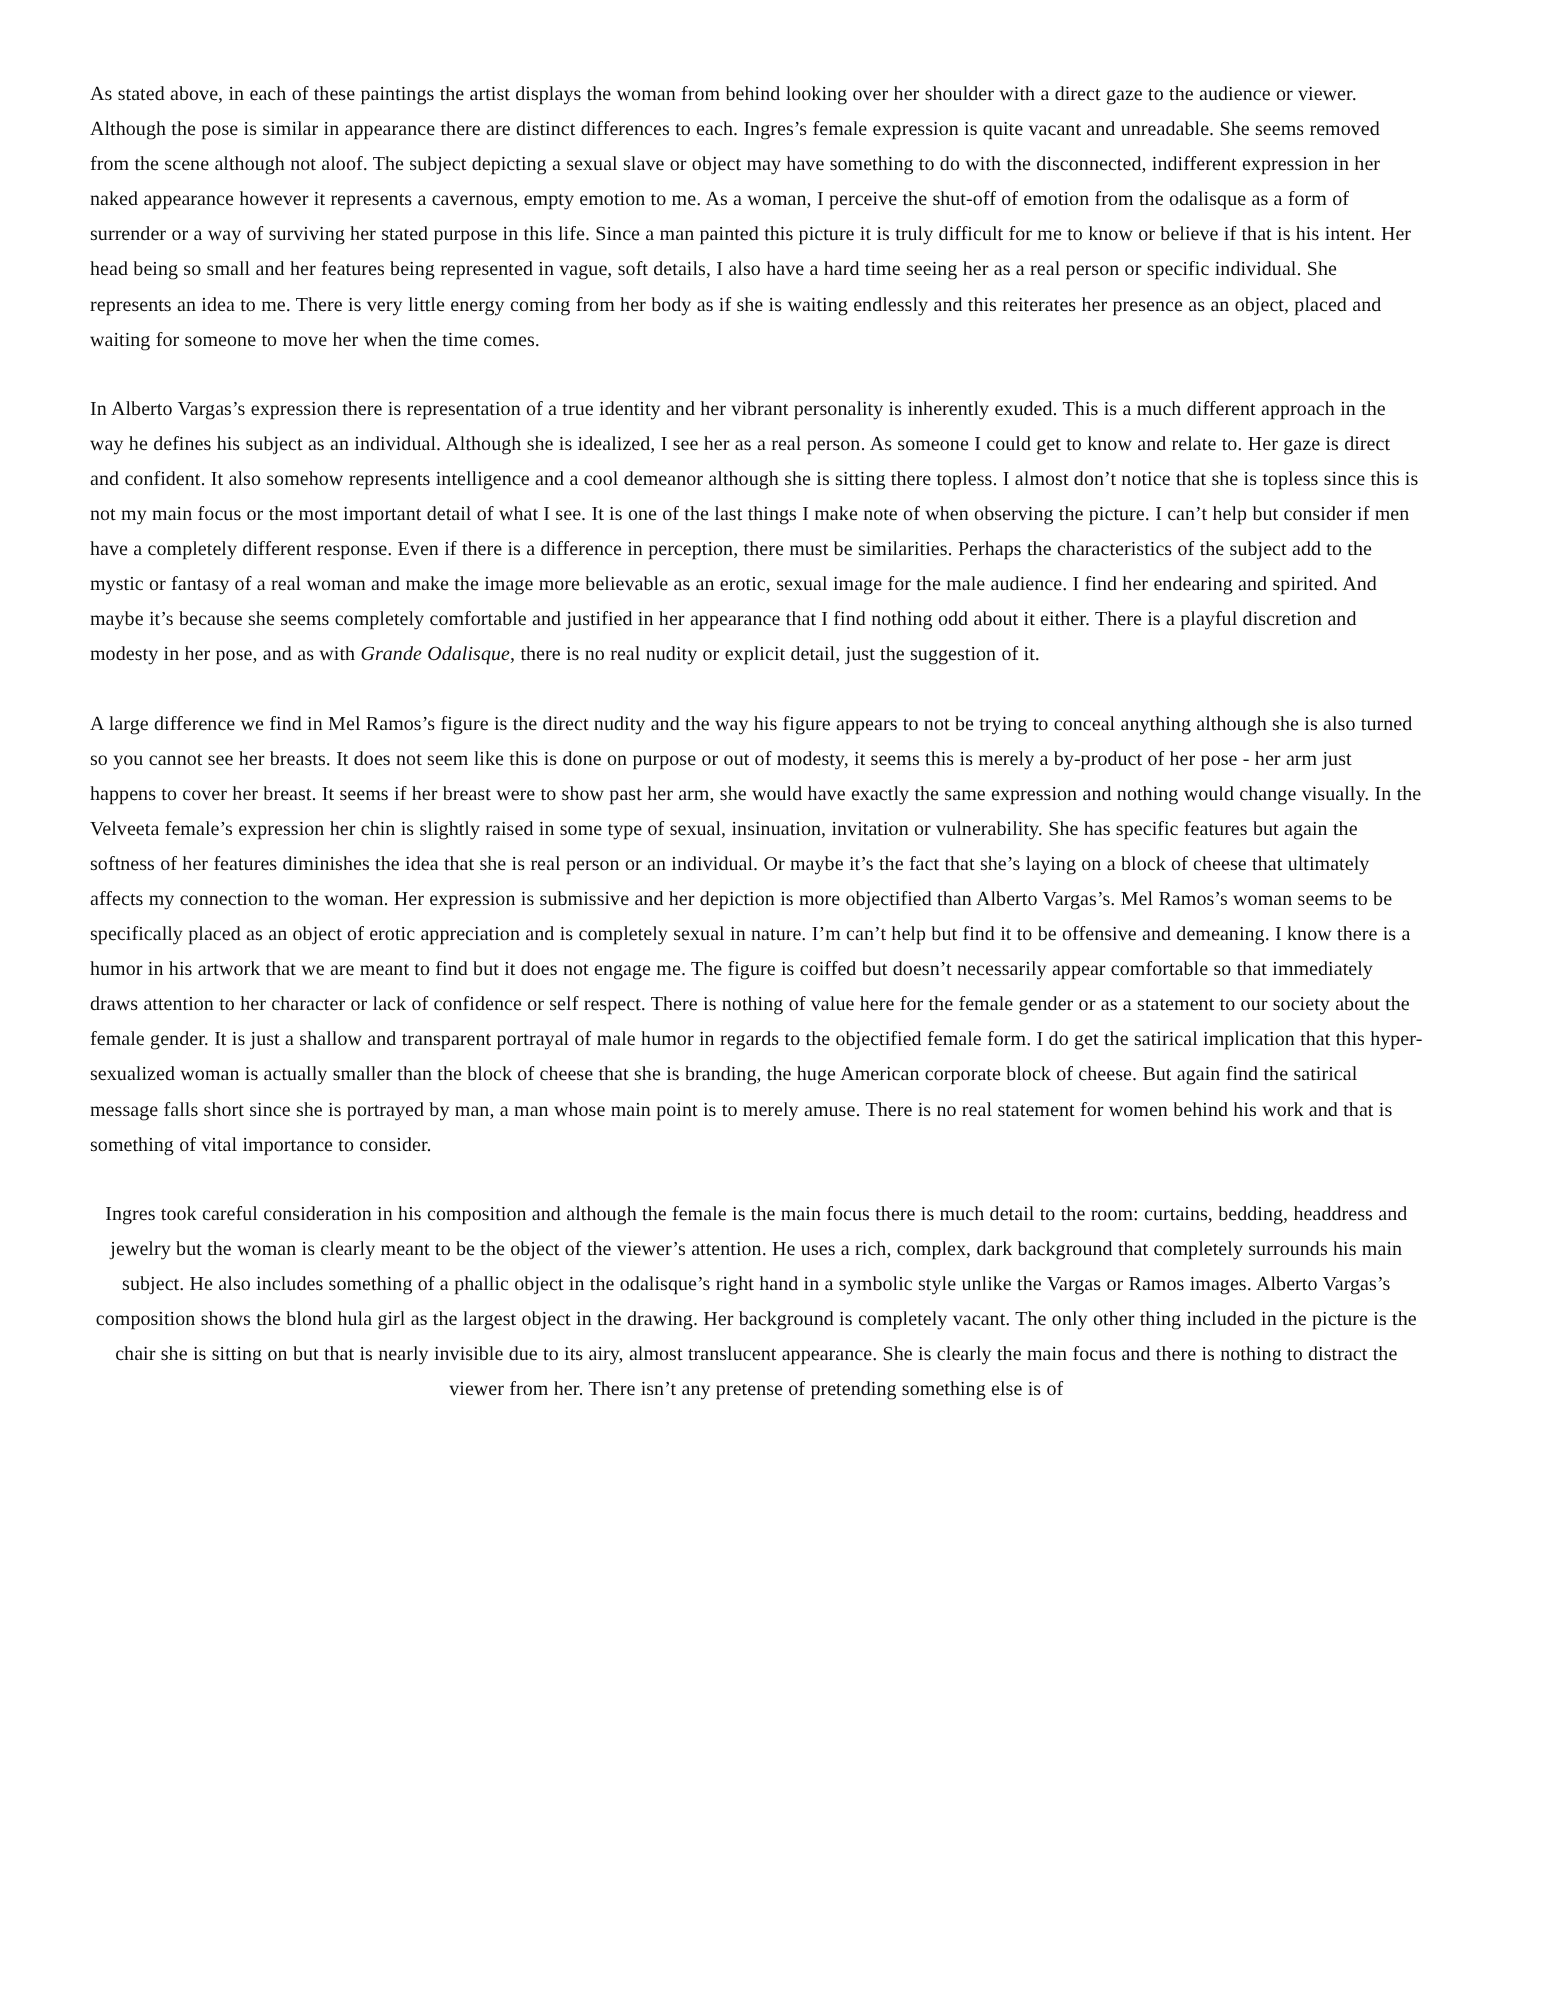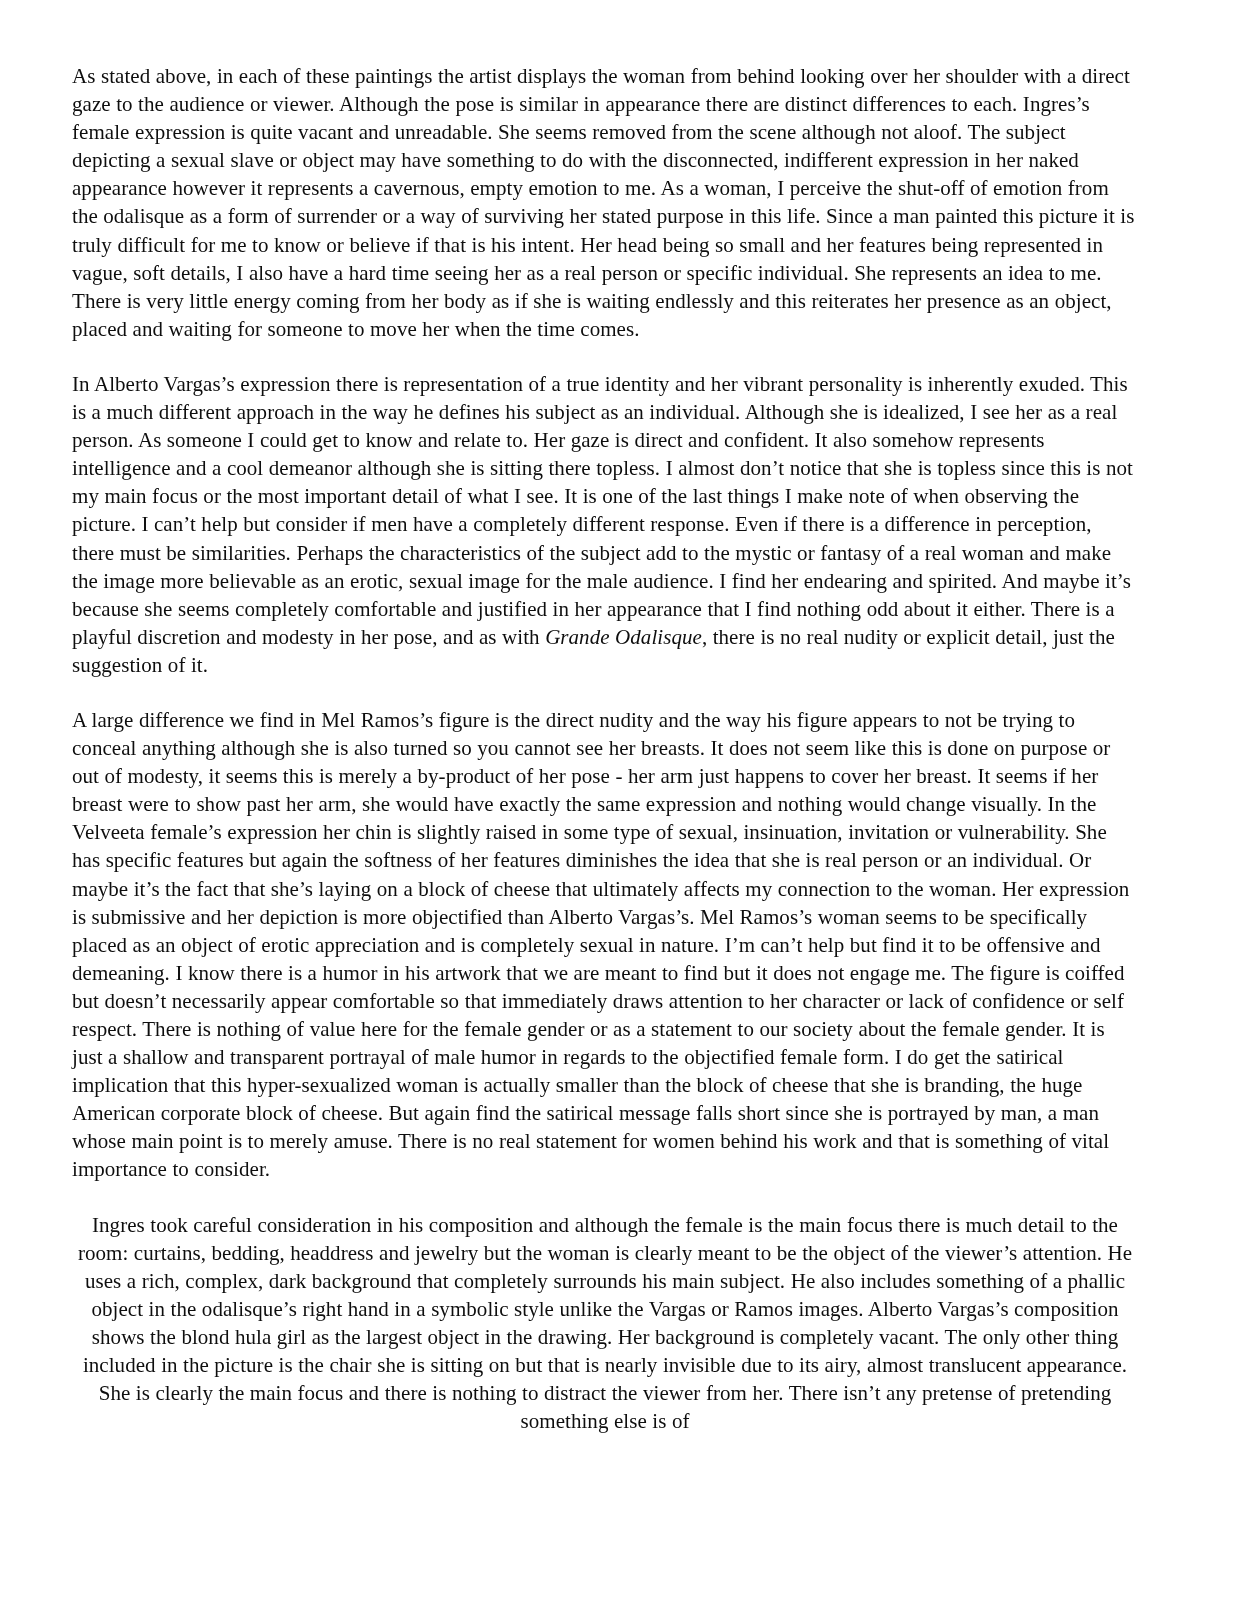--- a/index.html
+++ b/index.html
@@ -20,21 +20,21 @@
     box-sizing: border-box;
   }
   .page-body {
     position: absolute;
     left: 72px;
     top: 62px;
     width: 1066px;
   }
   .para {
     font-family: "Liberation Serif", "DejaVu Serif", serif;
-    font-size: 21px;
+    font-size: 16px;
     line-height: 28.1px;
     color: #101010;
     text-align: left;
     margin: 0 0 27px 0;
     letter-spacing: 0.05px;
     word-spacing: 0.2px;
     -webkit-font-smoothing: antialiased;
   }
   .para:last-child {
     margin-bottom: 0;

